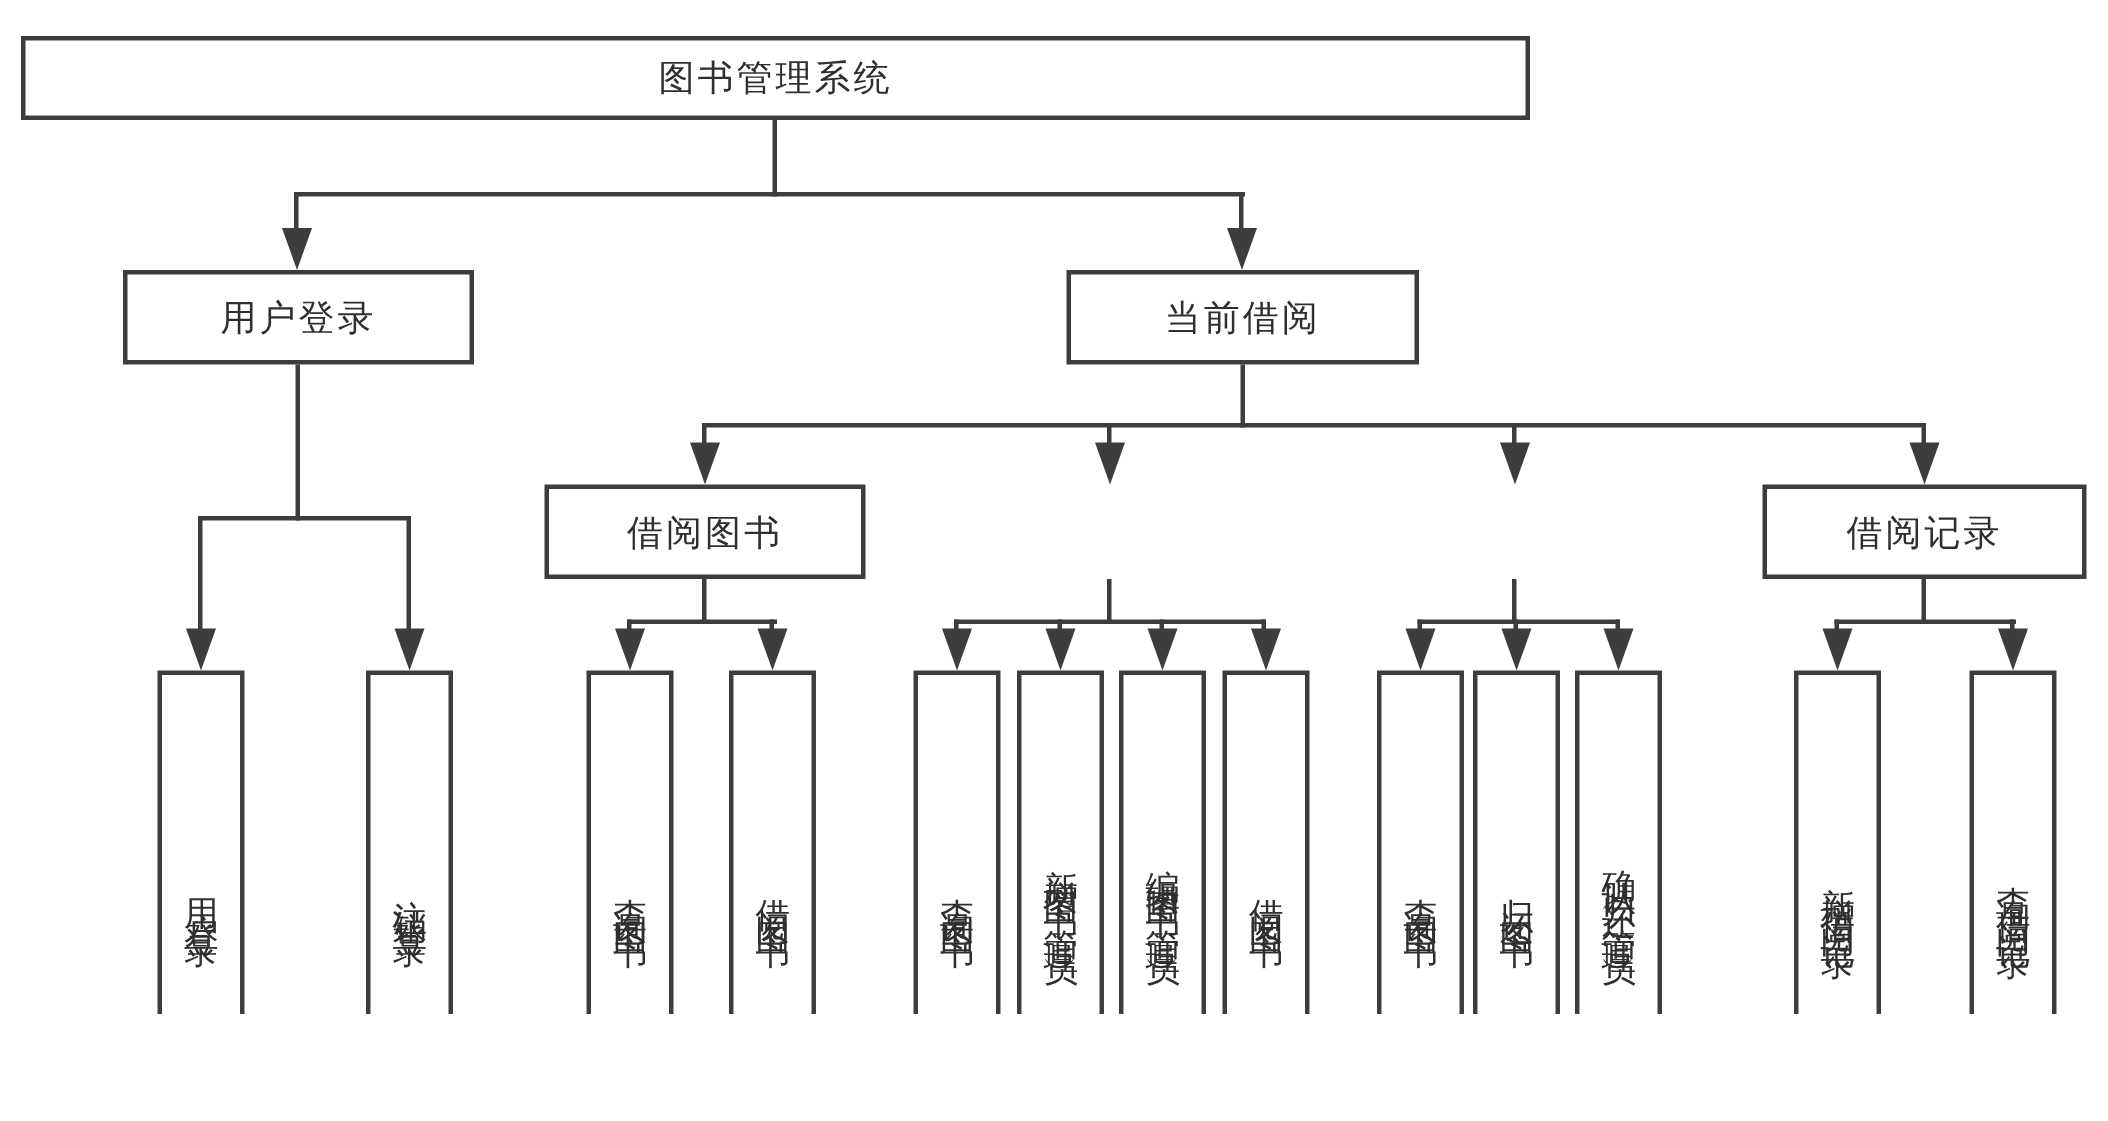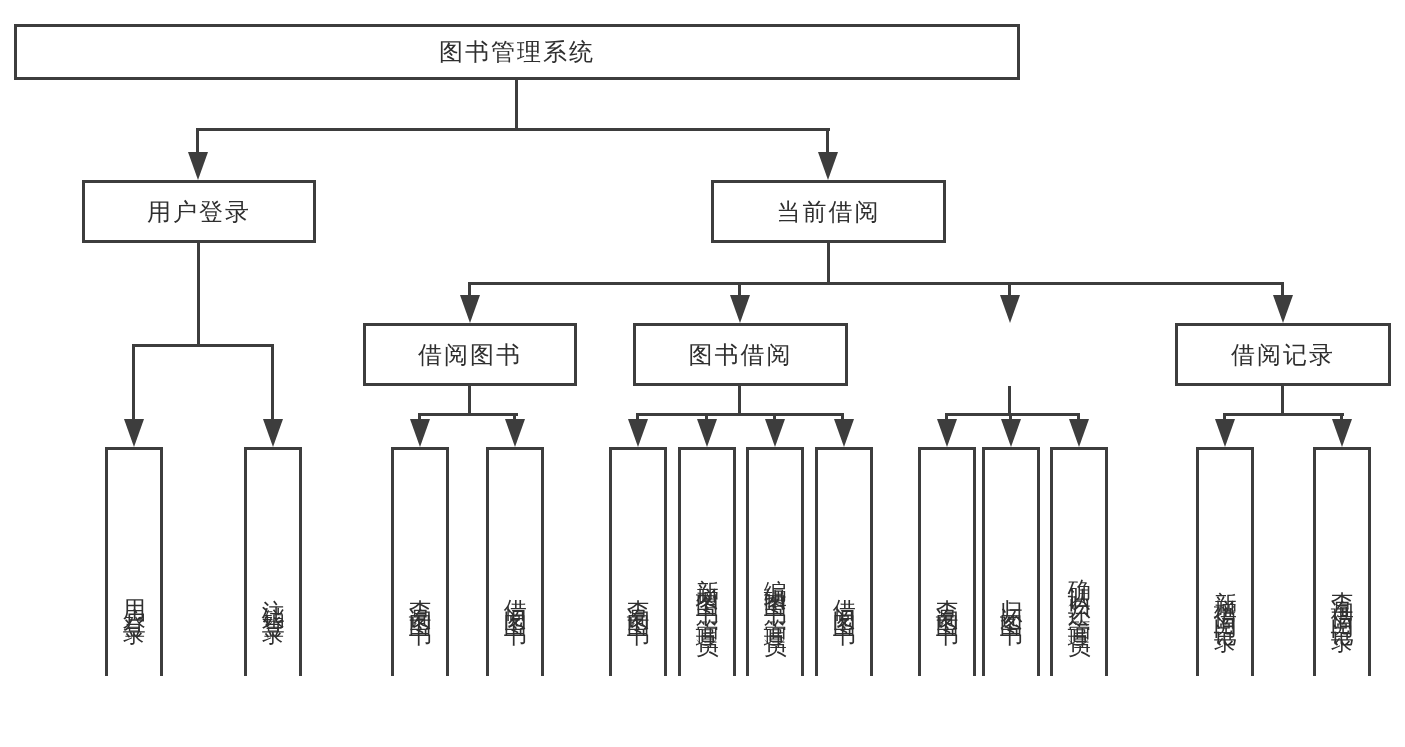--- a/index.html
+++ b/index.html
@@ -84,23 +84,20 @@
     <div class="vline" style="left:1281px; top:272px; height:16px;"></div>
     <div class="arrow" style="left:460px;  top:285px;"></div>
     <div class="arrow" style="left:730px;  top:285px;"></div>
     <div class="arrow" style="left:1000px; top:285px;"></div>
     <div class="arrow" style="left:1273px; top:285px;"></div>
   </div>
 
   <div class="box l3" style="left:363px;  width:214px;">
     <span>借阅图书</span>
   </div>
-  <div class="box l3" style="left:633px;  width:215px;">
-    <span>图书借阅</span>
-  </div>
   <div class="box l3" style="left:1175px; width:216px;">
     <span>借阅记录</span>
   </div>
 
   <div>
     <div class="vline" style="left:468px; top:376px; height:30px;"></div>
     <div class="hline" style="left:418px; top:403px; width:100px;"></div>
     <div class="vline" style="left:418px; top:403px; height:10px;"></div>
     <div class="vline" style="left:513px; top:403px; height:10px;"></div>
     <div class="arrow" style="left:410px; top:409px;"></div>

